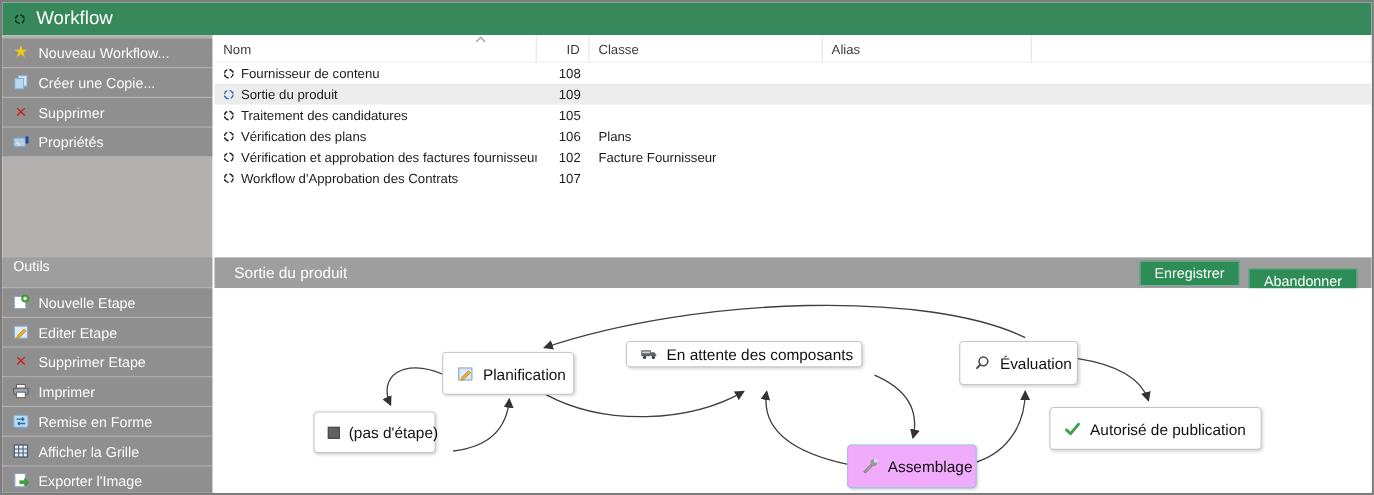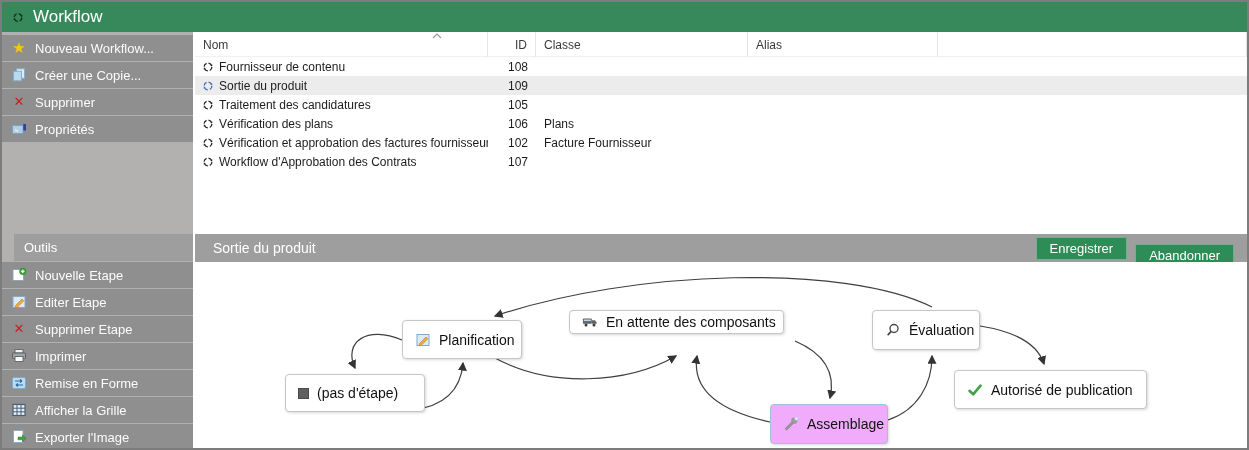--- a/index.html
+++ b/index.html
@@ -26,23 +26,23 @@
   }
   .navgroup{ position:absolute; left:0; right:0; top:3px; }
   .side-btn{
     height:26px; margin-bottom:1px; background:#8f8f8f;
     display:flex; align-items:center; gap:8px; padding-left:9px;
     color:#fcfcfc; font-size:13px; cursor:default; border:none; width:100%;
     font-family:inherit; text-align:left;
   }
   .toolgroup{ position:absolute; left:0; right:0; top:230px; }
   .panel-caption{
-    position:absolute; left:12px; right:0; top:202px; height:27px;
+    position:absolute; left:0; right:0; top:202px; height:27px;
     background:#9e9e9e; color:#ffffff; font-size:13px;
-    display:flex; align-items:center; padding-left:10px;
+    display:flex; padding-left:10px;
   }
   .icon16{ width:16px; height:16px; flex:0 0 16px; display:inline-block; }
   .glyph-ic{ width:16px; flex:0 0 16px; text-align:center; font-size:14px; line-height:16px; display:inline-block; }
   .star{ color:#f3c613; font-size:15px; }
   .redx{ color:#c9201d; font-weight:bold; font-size:13px; }
 
   
   .main{ position:absolute; left:193px; top:30px; right:0; bottom:0; background:#fff; }
 
   
@@ -82,21 +82,21 @@
   .diagram{ position:absolute; left:0; right:0; top:230px; bottom:0; background:#fff; }
   .edges{ position:absolute; left:0; top:0; }
   .node{
     position:absolute; display:flex; align-items:center; gap:8px;
     background:#fff; border:1px solid #c6c6c6; border-radius:4px;
     box-shadow:1px 1px 3px rgba(0,0,0,.16);
     font-size:14px; color:#111; padding:0 12px; white-space:nowrap;
   }
   .node.selected{ background:#f0abfc; border-color:#9fc3dd; }
   .sq-ic{ width:11px; height:11px; background:#606060; border:1px solid #4a4a4a; flex:0 0 11px; }
-  .n-pas        { left:90px;  top:112px; width:140px; height:38px; }
+  .n-pas        { left:90px;  top:112px; width:111px; height:38px; }
   .n-planif     { left:207px; top:58px;  width:120px; height:39px; }
   .n-attente    { left:374px; top:48px;  width:215px; height:24px; }
   .n-eval       { left:677px; top:48px;  width:108px; height:40px; }
   .n-assemblage { left:575px; top:142px; width:118px; height:40px; }
   .n-autorise   { left:759px; top:108px; width:193px; height:39px; }
 </style>
 </head>
 <body>
 
 <svg width="0" height="0" style="position:absolute" aria-hidden="true">

